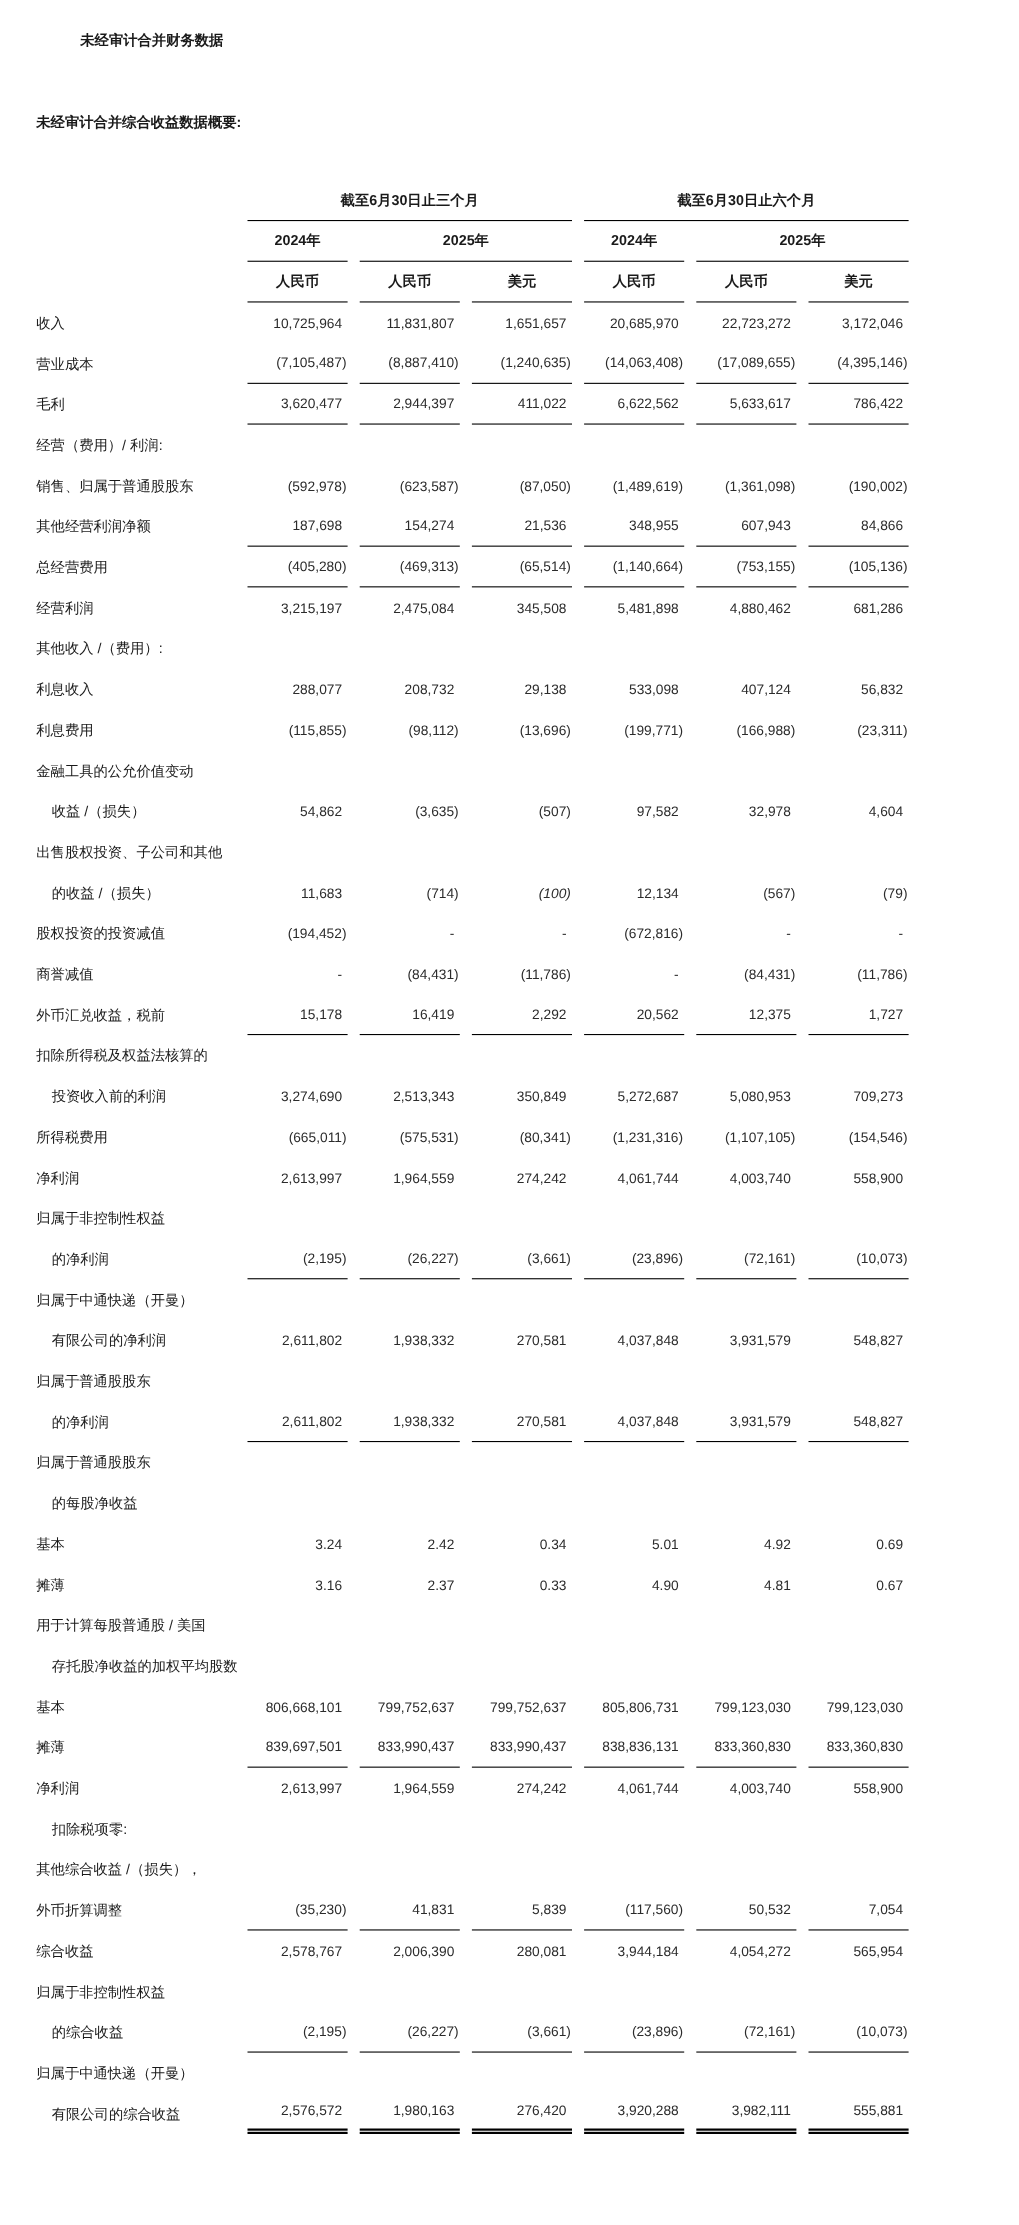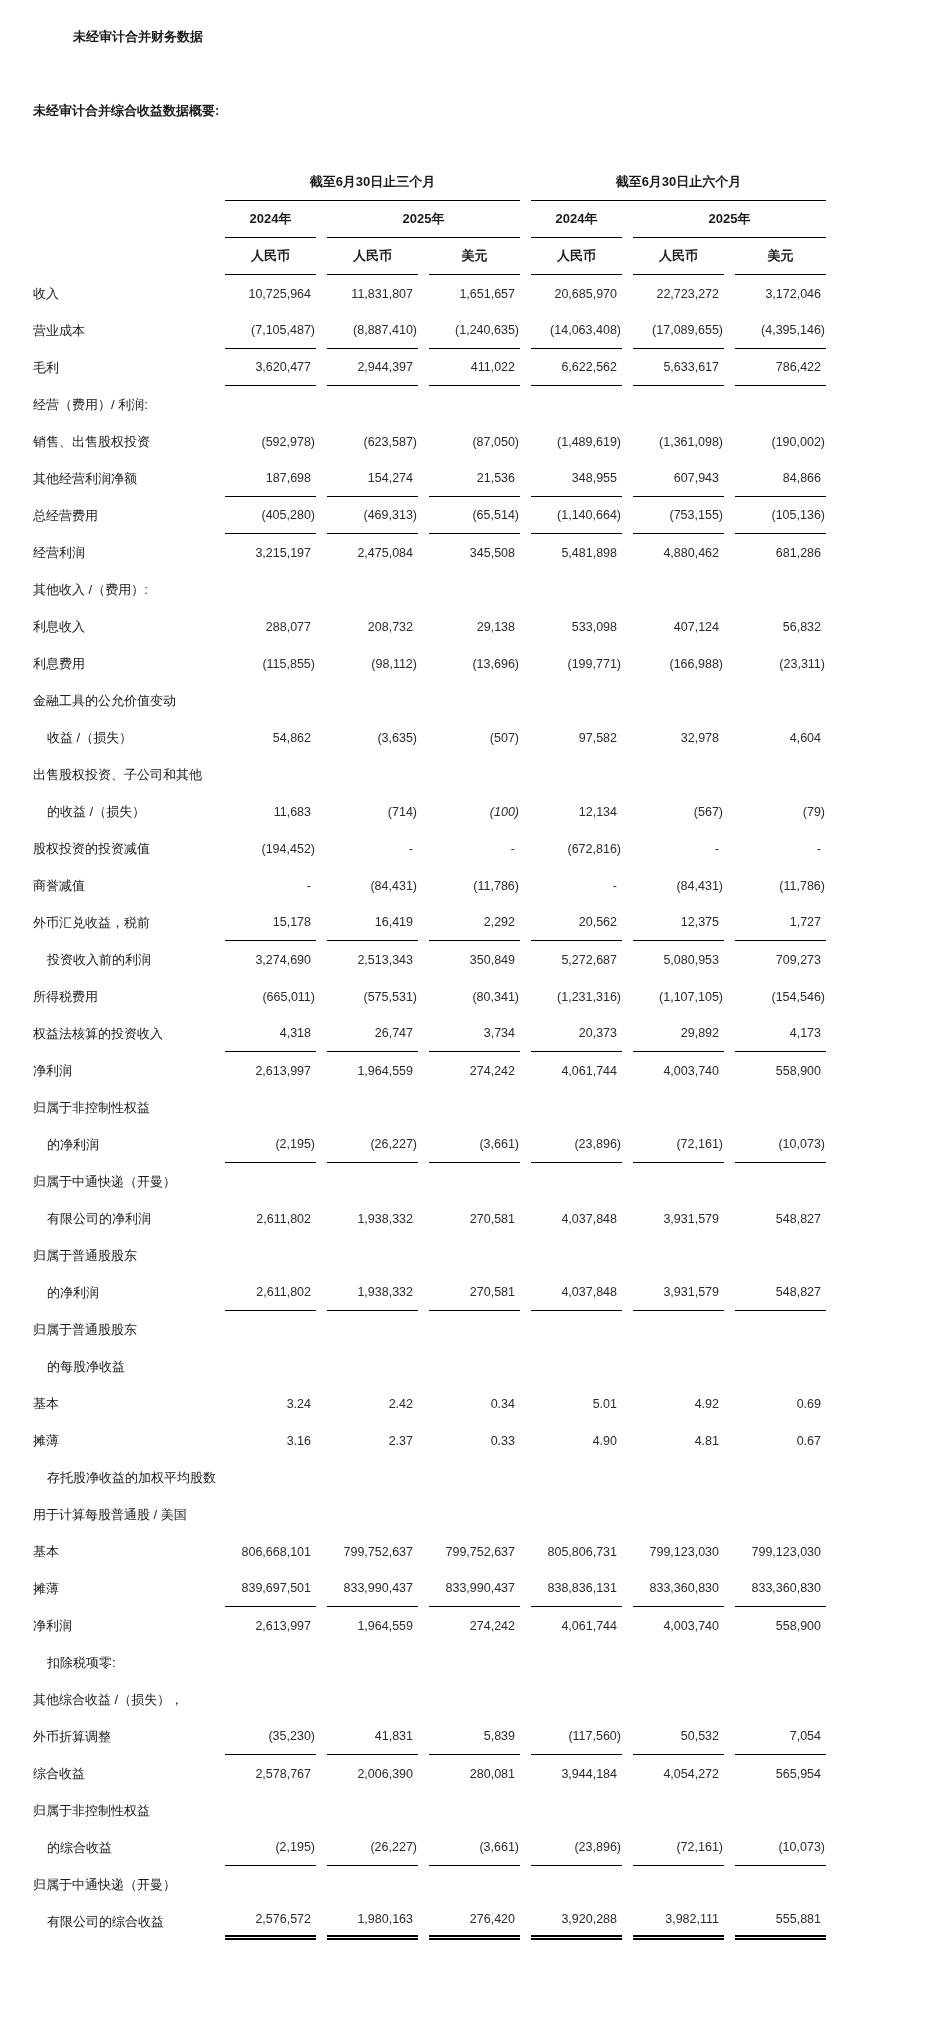--- a/index.html
+++ b/index.html
@@ -83,21 +83,21 @@
         <div class="cell num line-single" style="grid-column: 3 / 4;">2,944,397</div>
         <div class="cell num line-single" style="grid-column: 4 / 5;">411,022</div>
         <div class="cell num line-single" style="grid-column: 5 / 6;">6,622,562</div>
         <div class="cell num line-single" style="grid-column: 6 / 7;">5,633,617</div>
         <div class="cell num line-single" style="grid-column: 7 / 8;">786,422</div>
       </div>
       <div class="row">
         <div class="cell row-label" style="grid-column: 1 / 2;">经营（费用）/ 利润:</div>
       </div>
       <div class="row">
-        <div class="cell row-label" style="grid-column: 1 / 2;">销售、出售股权投资</div>
+        <div class="cell row-label" style="grid-column: 1 / 2;">销售、归属于普通股股东</div>
         <div class="cell num paren" style="grid-column: 2 / 3;">(592,978)</div>
         <div class="cell num paren" style="grid-column: 3 / 4;">(623,587)</div>
         <div class="cell num paren" style="grid-column: 4 / 5;">(87,050)</div>
         <div class="cell num paren" style="grid-column: 5 / 6;">(1,489,619)</div>
         <div class="cell num paren" style="grid-column: 6 / 7;">(1,361,098)</div>
         <div class="cell num paren" style="grid-column: 7 / 8;">(190,002)</div>
       </div>
       <div class="row">
         <div class="cell row-label" style="grid-column: 1 / 2;">其他经营利润净额</div>
         <div class="cell num line-single" style="grid-column: 2 / 3;">187,698</div>
@@ -191,47 +191,41 @@
       <div class="row">
         <div class="cell row-label" style="grid-column: 1 / 2;">外币汇兑收益，税前</div>
         <div class="cell num line-single" style="grid-column: 2 / 3;">15,178</div>
         <div class="cell num line-single" style="grid-column: 3 / 4;">16,419</div>
         <div class="cell num line-single" style="grid-column: 4 / 5;">2,292</div>
         <div class="cell num line-single" style="grid-column: 5 / 6;">20,562</div>
         <div class="cell num line-single" style="grid-column: 6 / 7;">12,375</div>
         <div class="cell num line-single" style="grid-column: 7 / 8;">1,727</div>
       </div>
       <div class="row">
+        <div class="cell row-label" style="grid-column: 1 / 2;">扣除所得税及权益法核算的</div>
+      </div>
+      <div class="row">
         <div class="cell row-label indent" style="grid-column: 1 / 2;">投资收入前的利润</div>
         <div class="cell num" style="grid-column: 2 / 3;">3,274,690</div>
         <div class="cell num" style="grid-column: 3 / 4;">2,513,343</div>
         <div class="cell num" style="grid-column: 4 / 5;">350,849</div>
         <div class="cell num" style="grid-column: 5 / 6;">5,272,687</div>
         <div class="cell num" style="grid-column: 6 / 7;">5,080,953</div>
         <div class="cell num" style="grid-column: 7 / 8;">709,273</div>
       </div>
       <div class="row">
         <div class="cell row-label" style="grid-column: 1 / 2;">所得税费用</div>
         <div class="cell num paren" style="grid-column: 2 / 3;">(665,011)</div>
         <div class="cell num paren" style="grid-column: 3 / 4;">(575,531)</div>
         <div class="cell num paren" style="grid-column: 4 / 5;">(80,341)</div>
         <div class="cell num paren" style="grid-column: 5 / 6;">(1,231,316)</div>
         <div class="cell num paren" style="grid-column: 6 / 7;">(1,107,105)</div>
         <div class="cell num paren" style="grid-column: 7 / 8;">(154,546)</div>
       </div>
       <div class="row">
-        <div class="cell row-label" style="grid-column: 1 / 2;">权益法核算的投资收入</div>
-        <div class="cell num line-single" style="grid-column: 2 / 3;">4,318</div>
-        <div class="cell num line-single" style="grid-column: 3 / 4;">26,747</div>
-        <div class="cell num line-single" style="grid-column: 4 / 5;">3,734</div>
-        <div class="cell num line-single" style="grid-column: 5 / 6;">20,373</div>
-        <div class="cell num line-single" style="grid-column: 6 / 7;">29,892</div>
-        <div class="cell num line-single" style="grid-column: 7 / 8;">4,173</div>
-      </div>
-      <div class="row">
         <div class="cell row-label" style="grid-column: 1 / 2;">净利润</div>
         <div class="cell num" style="grid-column: 2 / 3;">2,613,997</div>
         <div class="cell num" style="grid-column: 3 / 4;">1,964,559</div>
         <div class="cell num" style="grid-column: 4 / 5;">274,242</div>
         <div class="cell num" style="grid-column: 5 / 6;">4,061,744</div>
         <div class="cell num" style="grid-column: 6 / 7;">4,003,740</div>
         <div class="cell num" style="grid-column: 7 / 8;">558,900</div>
       </div>
       <div class="row">
         <div class="cell row-label" style="grid-column: 1 / 2;">归属于非控制性权益</div>
@@ -287,24 +281,24 @@
       <div class="row">
         <div class="cell row-label" style="grid-column: 1 / 2;">摊薄</div>
         <div class="cell num" style="grid-column: 2 / 3;">3.16</div>
         <div class="cell num" style="grid-column: 3 / 4;">2.37</div>
         <div class="cell num" style="grid-column: 4 / 5;">0.33</div>
         <div class="cell num" style="grid-column: 5 / 6;">4.90</div>
         <div class="cell num" style="grid-column: 6 / 7;">4.81</div>
         <div class="cell num" style="grid-column: 7 / 8;">0.67</div>
       </div>
       <div class="row">
+        <div class="cell row-label" style="grid-column: 1 / 2;">用于计算每股普通股 / 美国</div>
+      </div>
+      <div class="row">
         <div class="cell row-label indent" style="grid-column: 1 / 2;">存托股净收益的加权平均股数</div>
-      </div>
-      <div class="row">
-        <div class="cell row-label" style="grid-column: 1 / 2;">用于计算每股普通股 / 美国</div>
       </div>
       <div class="row">
         <div class="cell row-label" style="grid-column: 1 / 2;">基本</div>
         <div class="cell num" style="grid-column: 2 / 3;">806,668,101</div>
         <div class="cell num" style="grid-column: 3 / 4;">799,752,637</div>
         <div class="cell num" style="grid-column: 4 / 5;">799,752,637</div>
         <div class="cell num" style="grid-column: 5 / 6;">805,806,731</div>
         <div class="cell num" style="grid-column: 6 / 7;">799,123,030</div>
         <div class="cell num" style="grid-column: 7 / 8;">799,123,030</div>
       </div>

